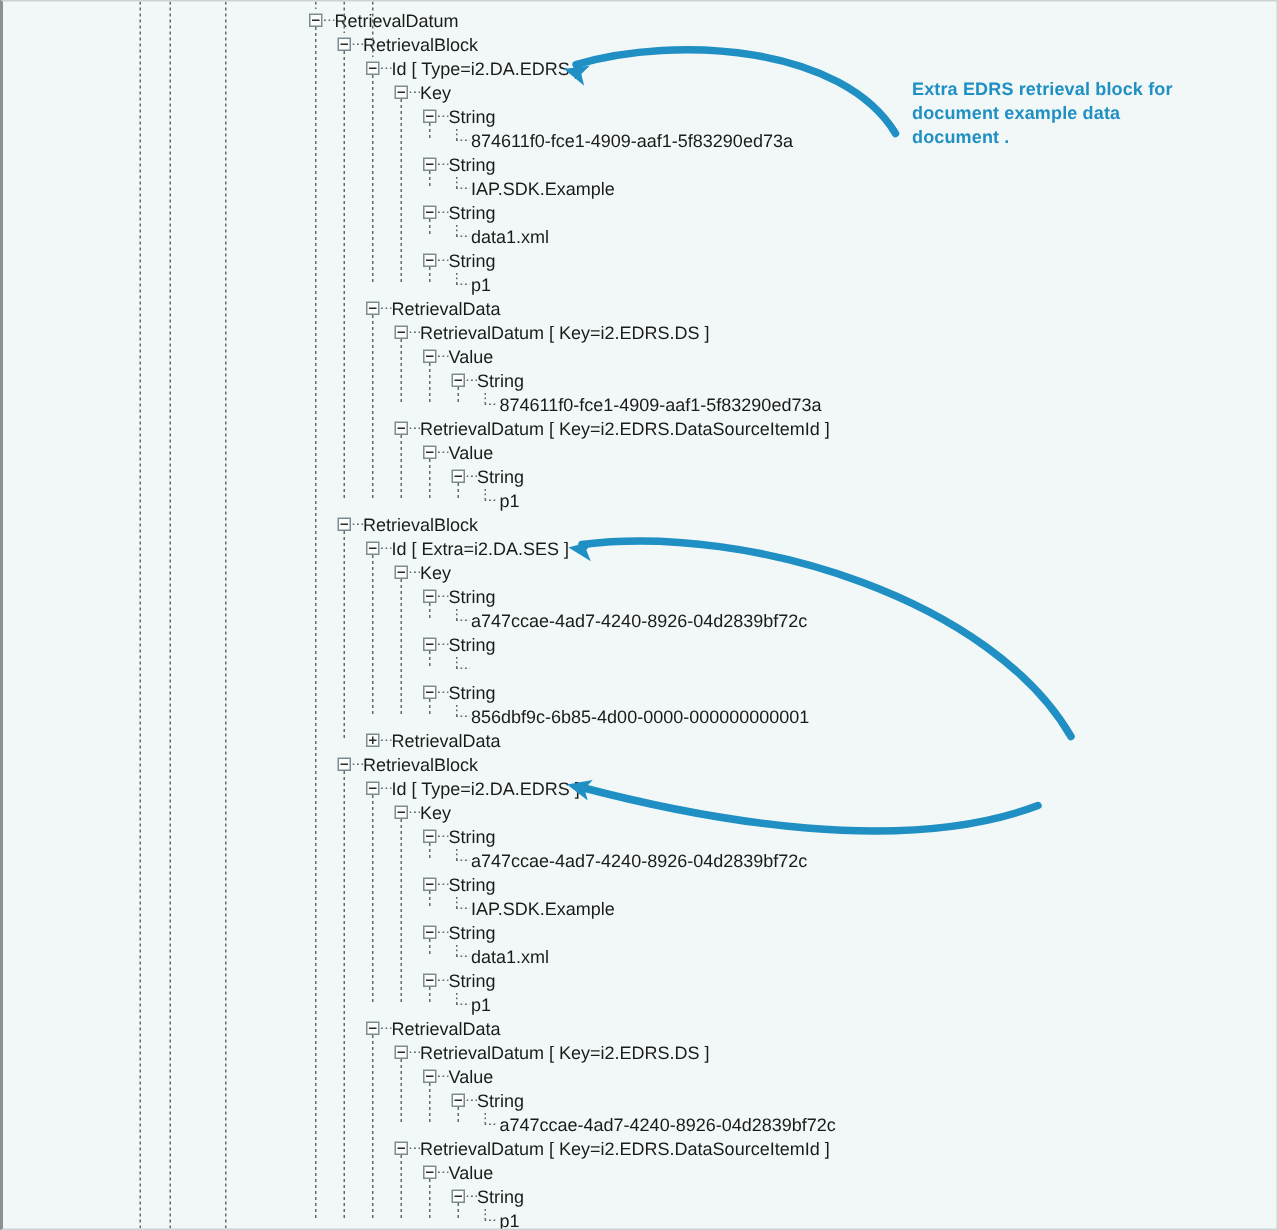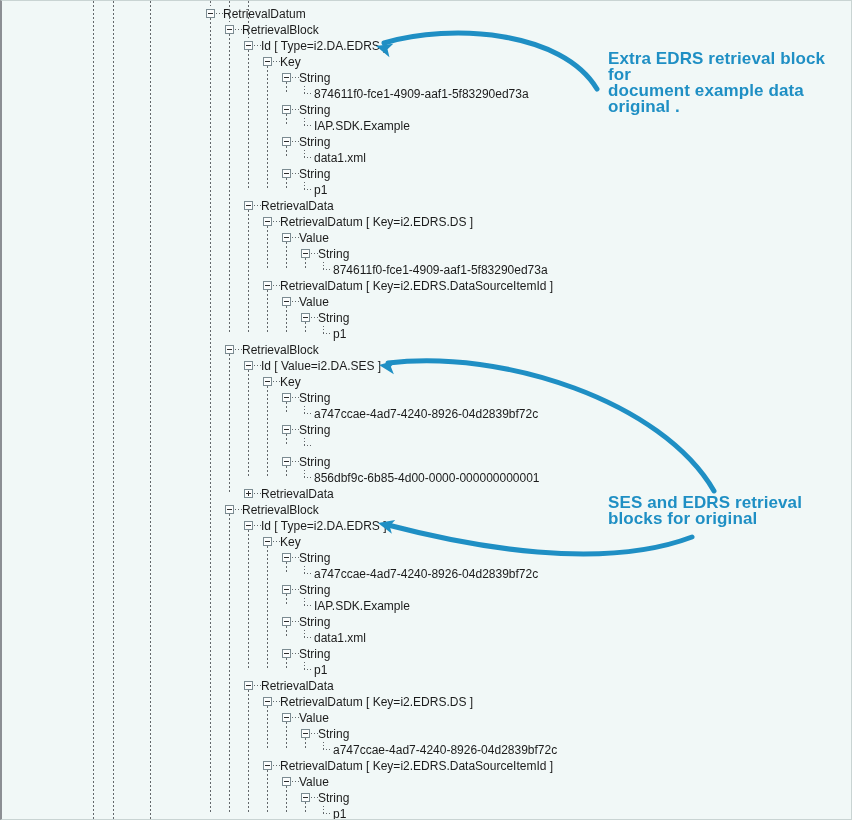--- a/index.html
+++ b/index.html
@@ -91,21 +91,21 @@
     background-image:linear-gradient(to right,#63686b 50%,rgba(255,255,255,0) 0%);
     background-size:3px 1px; background-repeat:repeat-x;
   }
   .lbl{ position:absolute; top:0; }
 
   
   .note{
     position:absolute;
     color:#1f8fc4;
     font-weight:bold;
-    font-size:17px;
+    font-size:12px;
     line-height:16px;
     letter-spacing:0.1px;
   }
   svg.arrows{
     position:absolute; left:0; top:0;
     width:852px; height:820px;
     pointer-events:none;
   }
 </style>
 </head>
@@ -226,21 +226,21 @@
         <span class="lbl" style="left: 331px;">p1</span>
       </div>
       <div class="row" style="top: 341px; left: 0px; width: 852px;">
         <span class="exp" style="left: 223px;"></span>
         <span class="stub" style="left: 233px;"></span>
         <span class="lbl" style="left: 240px;">RetrievalBlock</span>
       </div>
       <div class="row" style="top: 357px; left: 0px; width: 852px;">
         <span class="exp" style="left: 242px;"></span>
         <span class="stub" style="left: 252px;"></span>
-        <span class="lbl" style="left: 259px;">Id [ Value=i2.DA.SES ]</span>
+        <span class="lbl" style="left: 259px;">Id [ Extra=i2.DA.SES ]</span>
       </div>
       <div class="row" style="top: 373px; left: 0px; width: 852px;">
         <span class="exp" style="left: 261px;"></span>
         <span class="stub" style="left: 271px;"></span>
         <span class="lbl" style="left: 278px;">Key</span>
       </div>
       <div class="row" style="top: 389px; left: 0px; width: 852px;">
         <span class="exp" style="left: 280px;"></span>
         <span class="stub" style="left: 290px;"></span>
         <span class="lbl" style="left: 297px;">String</span>
@@ -420,20 +420,19 @@
       <path d="M712,490 C660,400 500,348 386,362" stroke="#1f8fc4" stroke-width="5" fill="none" stroke-linecap="round"></path>
       <path d="M0,0 L16,-7 L12,0 L16,7 Z" fill="#1f8fc4" transform="translate(377,364) rotate(368)"></path>
       <path d="M690,536 C600,570 470,546 386,524" stroke="#1f8fc4" stroke-width="5" fill="none" stroke-linecap="round"></path>
       <path d="M0,0 L16,-7 L12,0 L16,7 Z" fill="#1f8fc4" transform="translate(376,522) rotate(374)"></path>
     </svg>
 
   <div id="notes">
       <div class="note" style="left: 606px; top: 50px;">
         <div>Extra EDRS retrieval block for</div>
         <div>document example data</div>
-        <div>original .</div>
+        <div>document .</div>
       </div>
       <div class="note" style="left: 606px; top: 494px;">
-        <div>SES and EDRS retrieval blocks for original</div>
       </div>
     </div>
 
 </div>
 
 </body></html>

